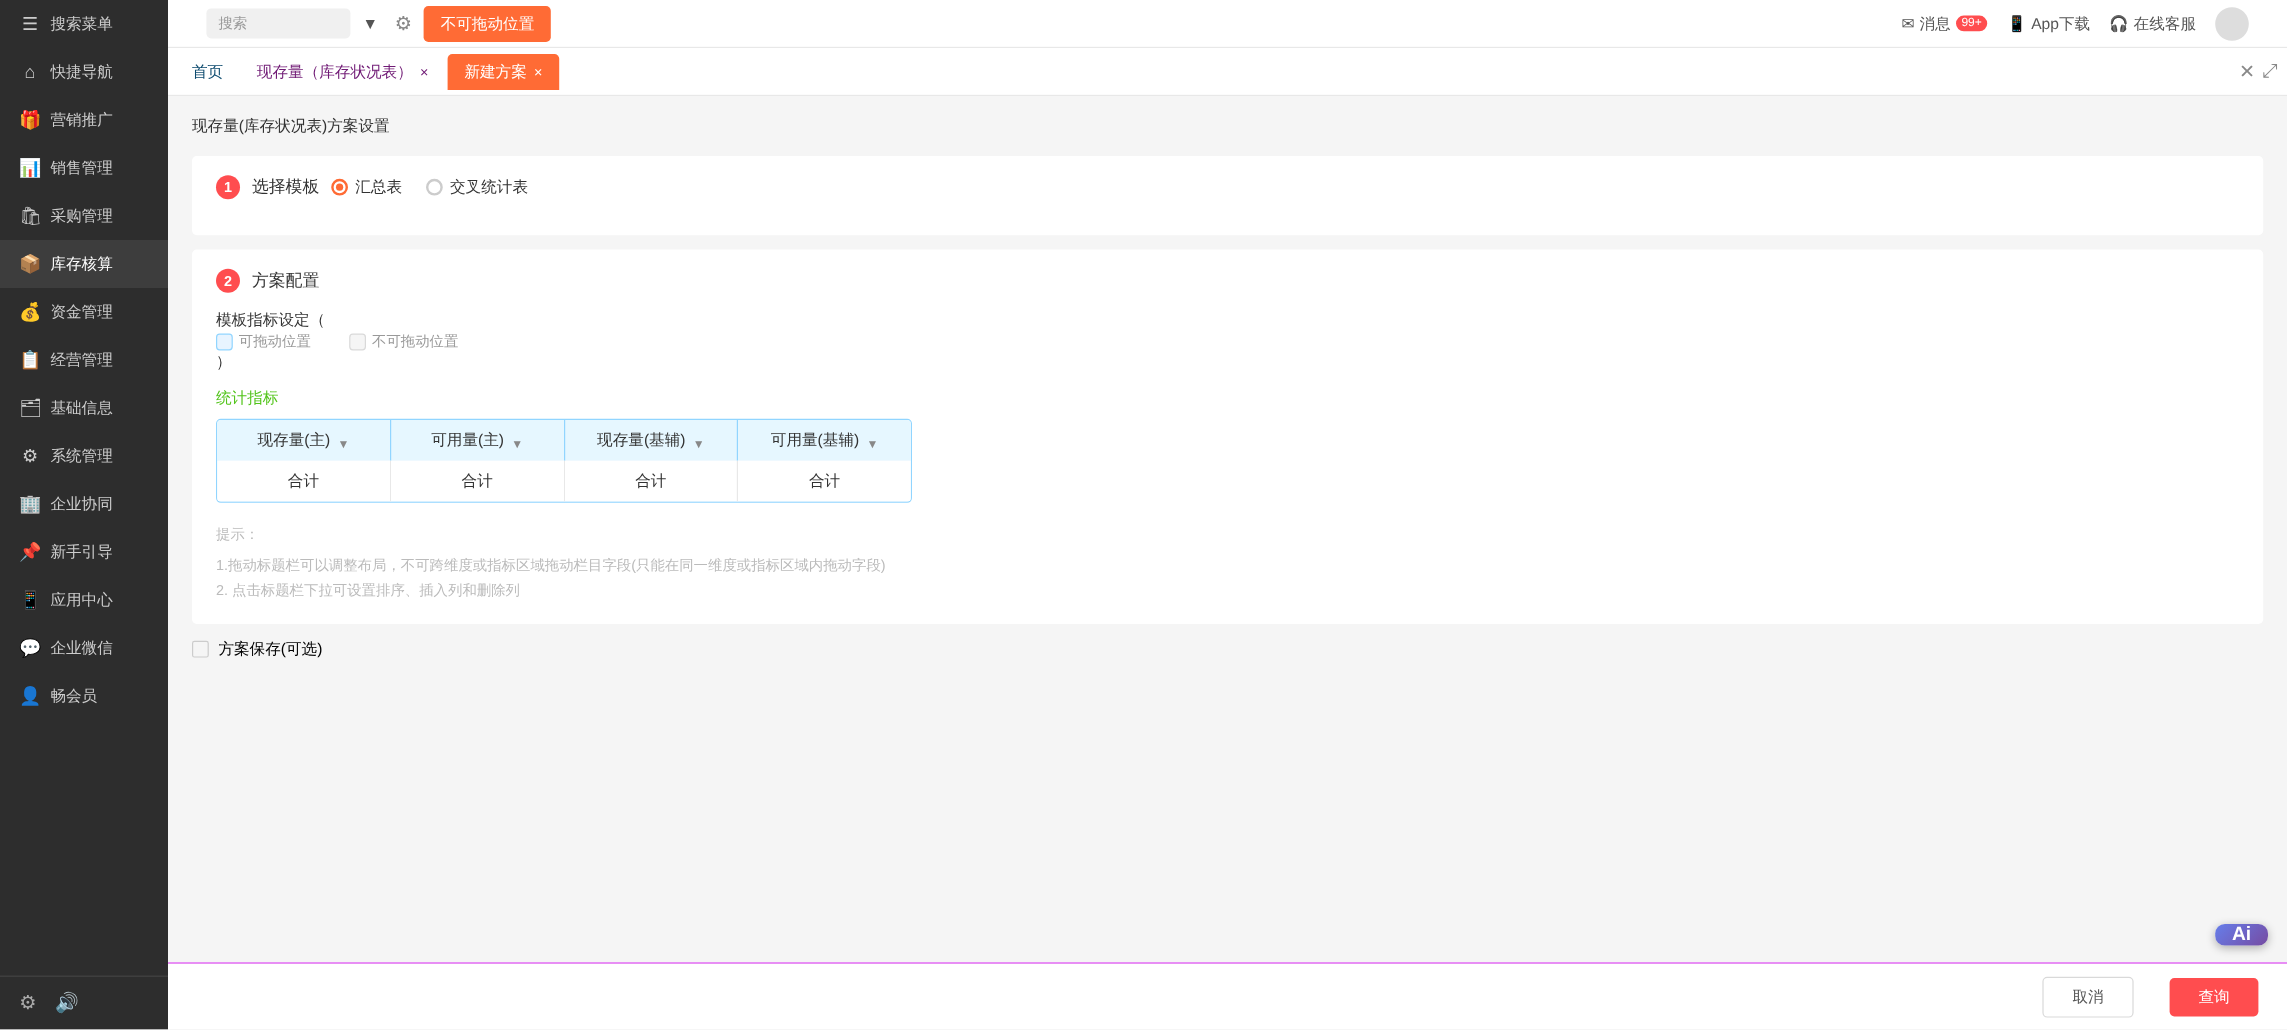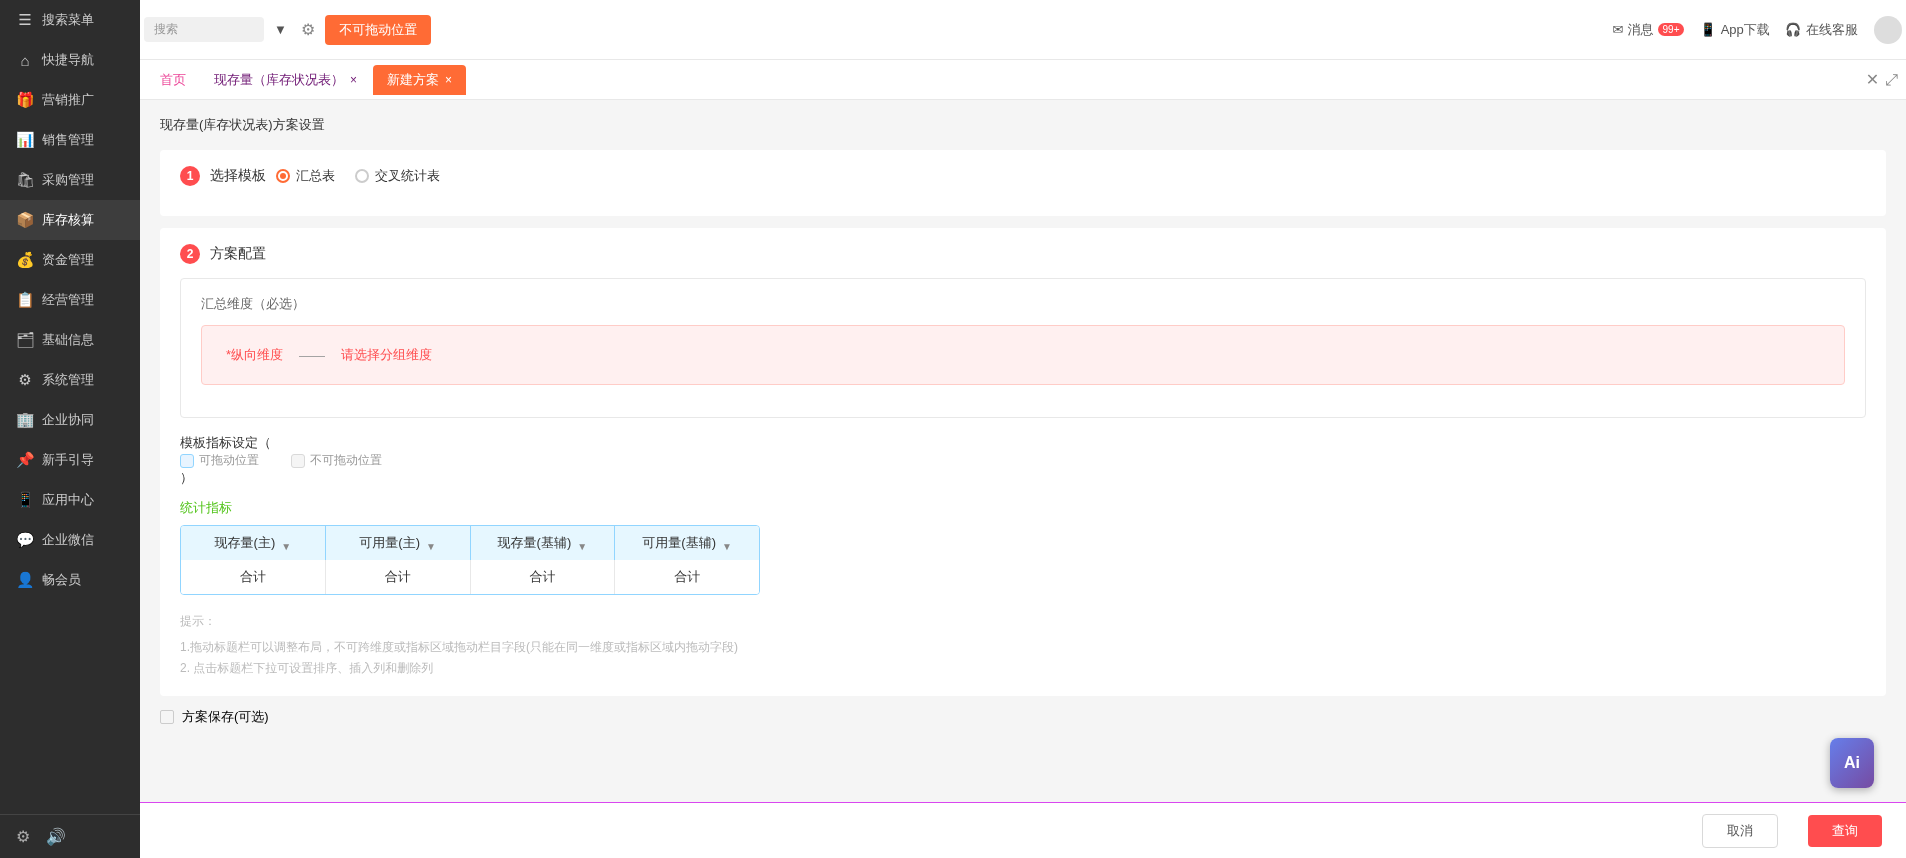--- a/index.html
+++ b/index.html
@@ -47,25 +47,25 @@
     
     .main {
       flex: 1;
       display: flex;
       flex-direction: column;
       overflow: hidden;
     }
 
     
     .topbar {
-      height: 60px;
+      height: 40px;
       background: #fff;
       display: flex;
       align-items: center;
-      padding: 0 4px;
+      padding: 0 32px;
       border-bottom: 1px solid #e8e8e8;
       gap: 10px;
     }
     .topbar-search {
       background: #f0f0f0;
       border-radius: 4px;
       padding: 4px 10px;
       font-size: 12px;
       color: #999;
       width: 120px;
@@ -117,21 +117,21 @@
       border-radius: 4px 4px 0 0;
       font-size: 13px;
       cursor: pointer;
       color: #701a75;
     }
     .tab.active {
       background: #ff6b35;
       color: #fff;
     }
     .tab-close { font-size: 12px; cursor: pointer; color: inherit; }
-    .tab-home { padding: 6px 12px; font-size: 13px; color: #ec4899; cursor: pointer; }
+    .tab-home { padding: 6px 12px; font-size: 13px; color: #0c4a6e; cursor: pointer; }
     .tab-bar-right { margin-left: auto; display: flex; align-items: center; gap: 6px; }
     .tab-bar-btn { font-size: 16px; cursor: pointer; color: #888; }
 
     
     .content {
       flex: 1;
       background: #f5f5f5;
       overflow-y: auto;
       padding: 16px 20px;
     }
@@ -301,26 +301,26 @@
       color: #fff;
     }
 
     
     .sidebar-nav::-webkit-scrollbar { width: 4px; }
     .sidebar-nav::-webkit-scrollbar-thumb { background: #555; border-radius: 2px; }
 
     
     .ai-btn {
       position: fixed;
-      right: 32px;
+      right: 16px;
       bottom: 70px;
       background: linear-gradient(135deg, #667eea, #764ba2);
       color: #fff;
       border-radius: 8px;
-      padding: 16px 14px;
+      padding: 0 14px;
       font-size: 16px;
       font-weight: bold;
       cursor: pointer;
       box-shadow: 0 2px 8px rgba(0,0,0,0.3);
     }
   </style>
 </head>
 <body>
 
 <div class="sidebar">
@@ -452,28 +452,20 @@
         </div>
       </div>
     </div>
 
     <div class="section">
       <div class="step-header">
         <div class="step-badge">2</div>
         <div class="step-title">方案配置</div>
       </div>
 
-      <div class="plan-section">
-        <div class="plan-section-title">汇总维度（必选）</div>
-        <div class="dimension-alert">
-          <span class="dimension-label">*纵向维度</span>
-          <span class="dimension-dash">——</span>
-          <span class="dimension-placeholder">请选择分组维度</span>
-        </div>
-      </div>
 
       <div class="indicator-settings">
         <div class="indicator-settings-label">
           <span>
             <span>模板指标设定（</span>
             <span class="indicator-legend">
               <span class="legend-item">
                 <span class="legend-box draggable"></span>
                 <span>可拖动位置</span>
               </span>

